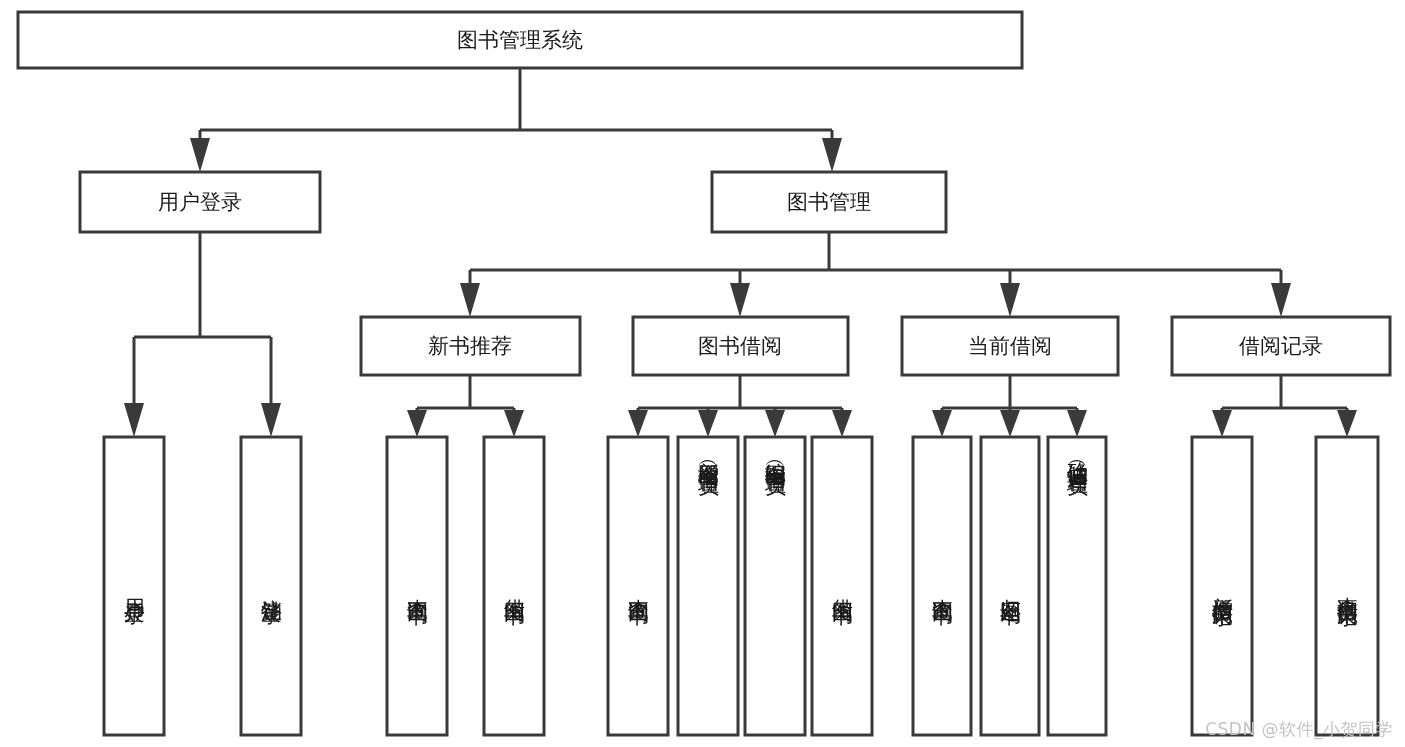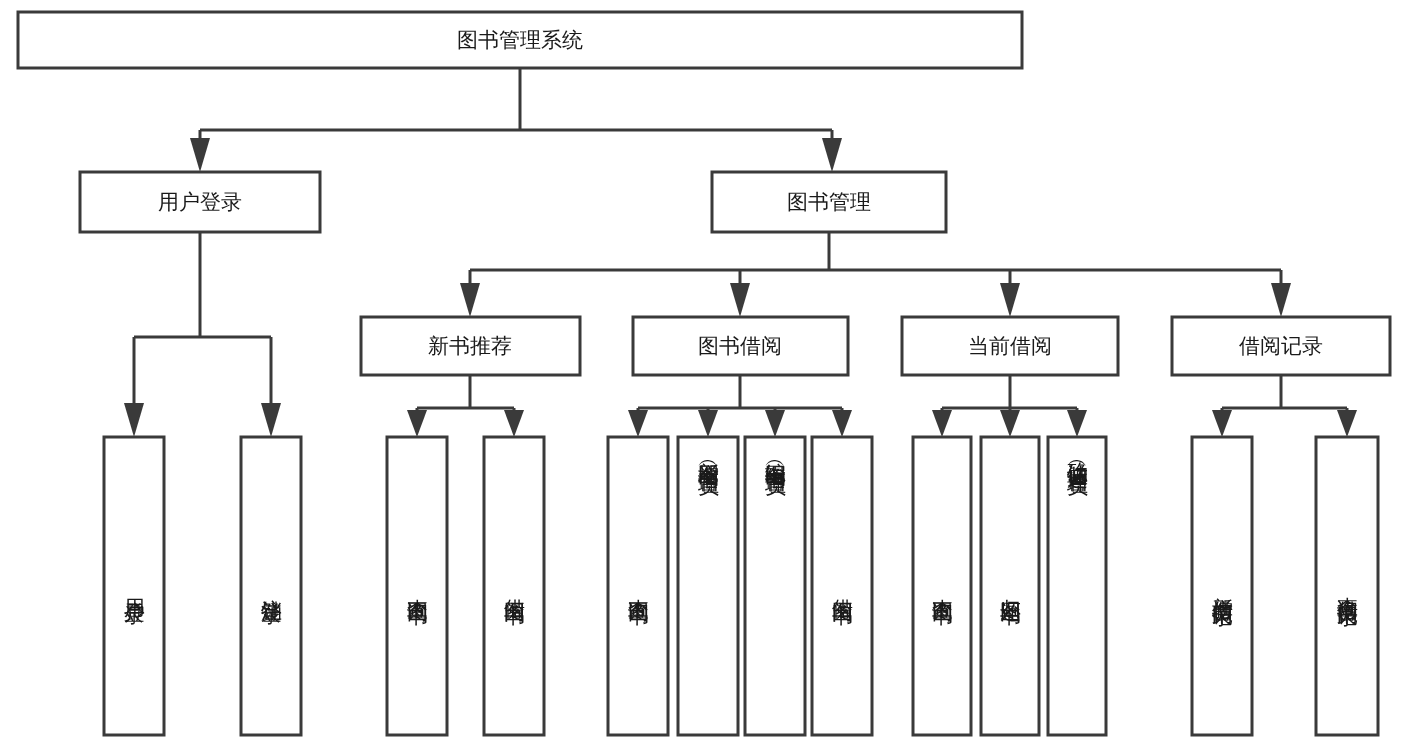--- a/index.html
+++ b/index.html
@@ -242,14 +242,15 @@
   <div class="vert-label-wrap" style="left:1048px; top:437px; width:58px; height:298px; align-items:flex-start;">
     <span class="vert-label" style="margin-top:8px;">确认归还（管理员）</span>
   </div>
   <div class="vert-label-wrap" style="left:1192px; top:437px; width:60px; height:298px;">
     <span class="vert-label">新增借阅记录</span>
   </div>
   <div class="vert-label-wrap" style="left:1316px; top:437px; width:62px; height:298px;">
     <span class="vert-label">查询借阅记录</span>
   </div>
 
+  <div class="watermark">CSDN @软件_小贺同学</div>
 
 </div>
 
 </body></html>

